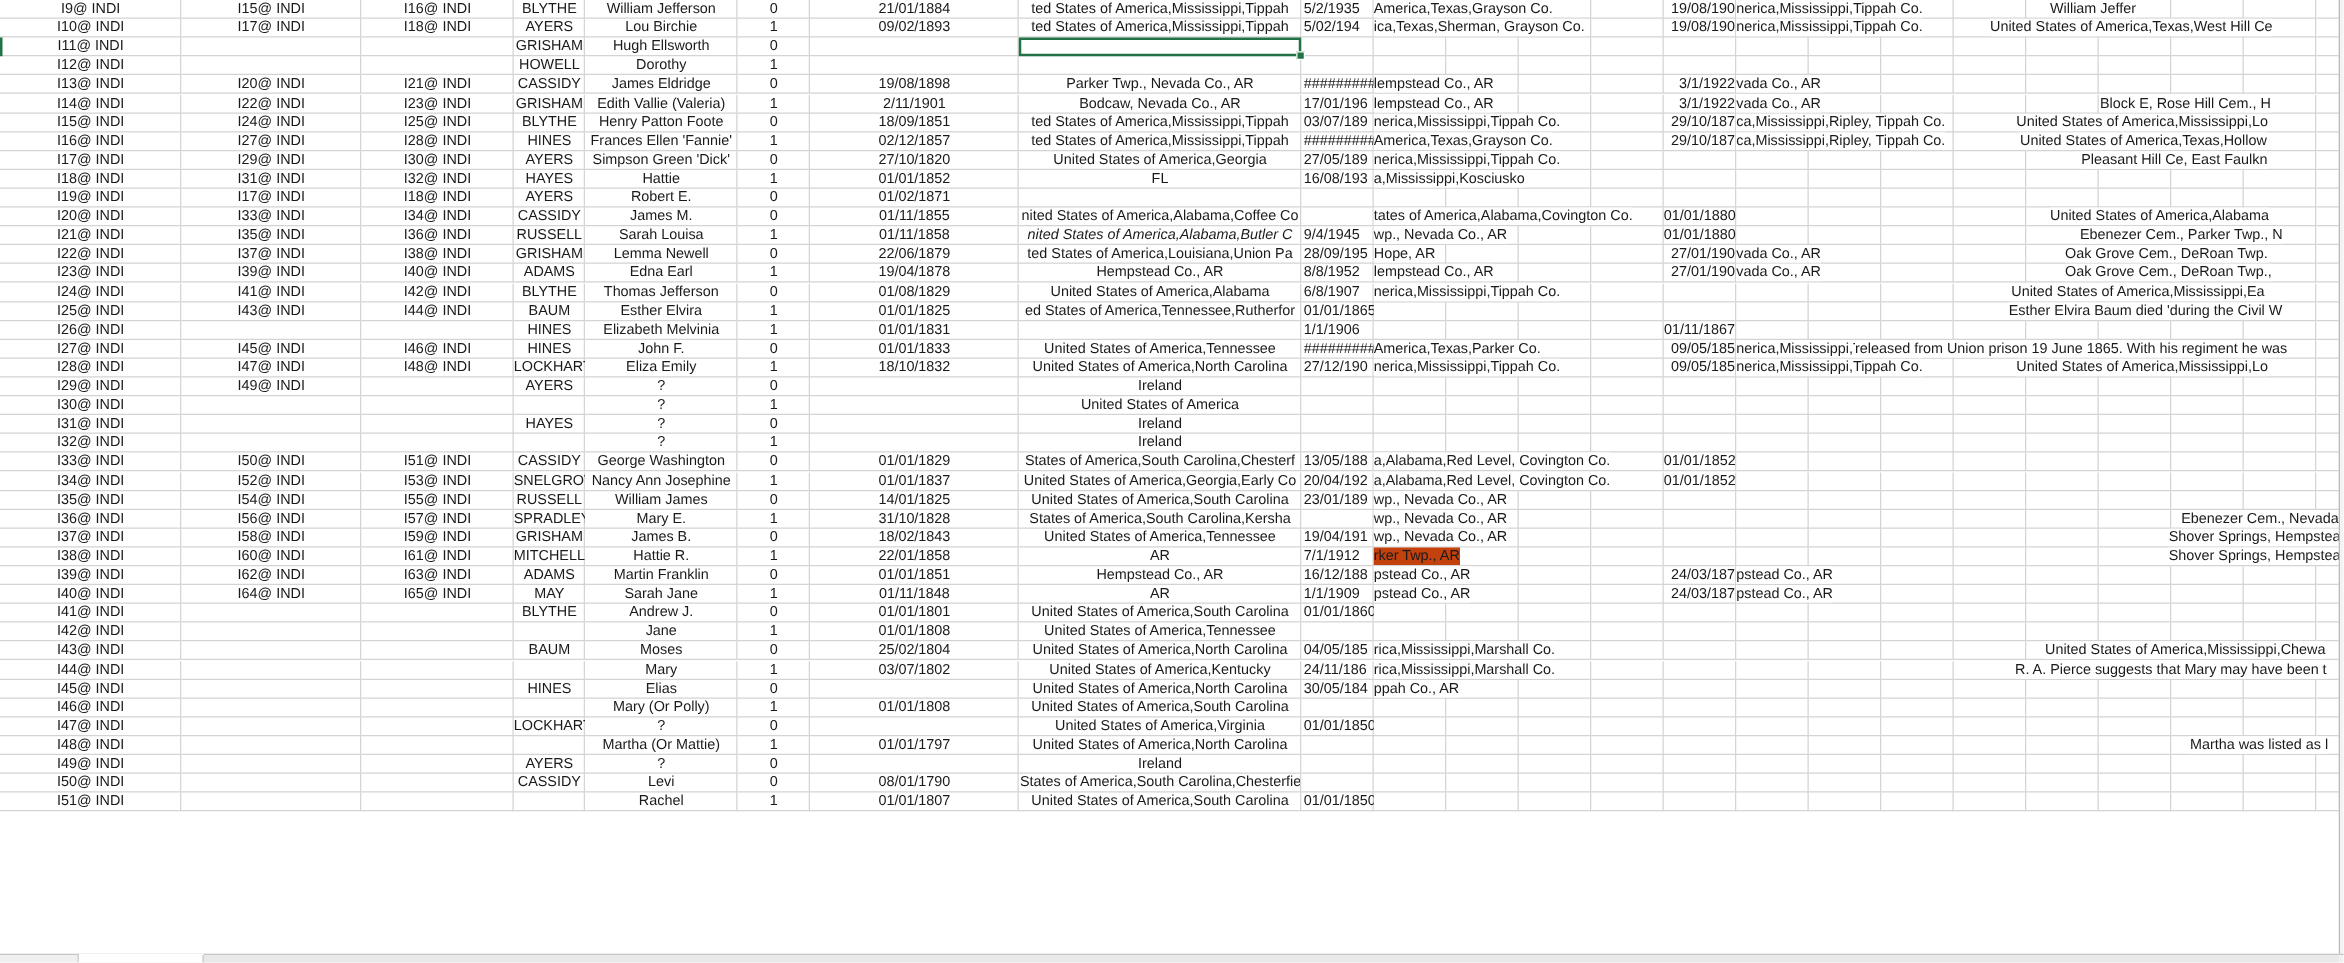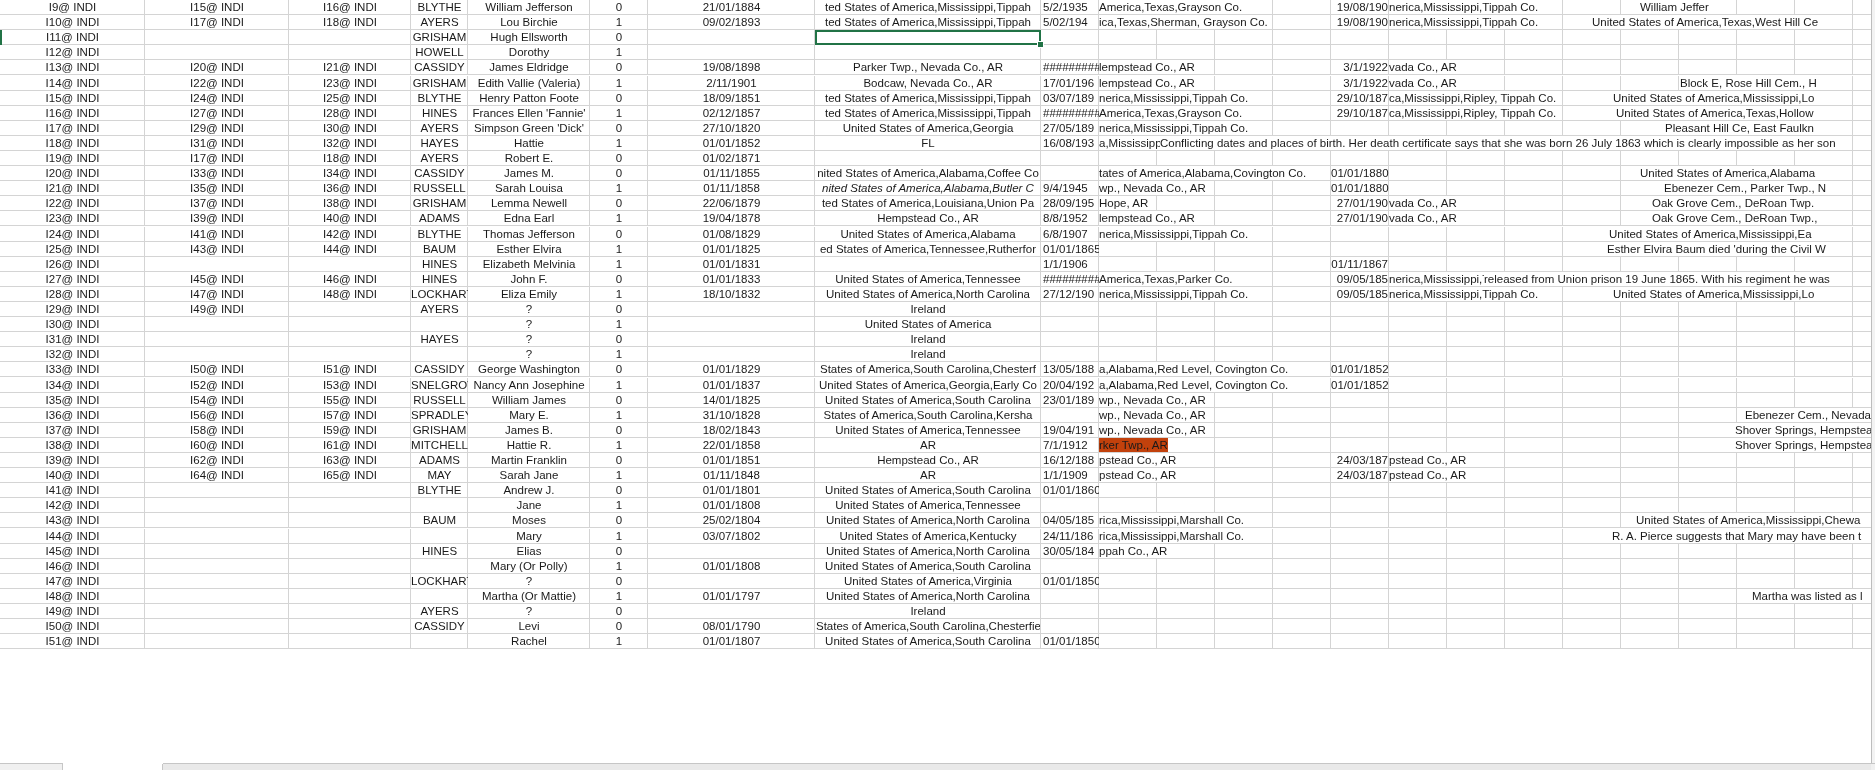--- a/index.html
+++ b/index.html
@@ -394,21 +394,20 @@
       <div class="txt clipc" style="left: 289px; width: 122px;">I32@ INDI</div>
       <div class="txt clipc" style="left: 411px; width: 57px;">HAYES</div>
       <div class="txt clipc" style="left: 468px; width: 122px;">Hattie</div>
       <div class="txt clipc" style="left: 590px; width: 58px;">1</div>
       <div class="txt clipc" style="left: 648px; width: 167px;">01/01/1852</div>
       <div class="txt clipc" style="left: 816px; width: 224px;">FL</div>
       <div class="txt " style="left: 1043px; width: 56px; overflow: hidden;">16/08/193</div>
       <div class="txt " style="left: 1099px; background: rgb(255, 255, 255);">a,Mississippi,Kosciusko</div>
       <div class="txt clipr" style="left: 1331px; width: 57px;"></div>
       <div class="txt " style="left: 1389px;"></div>
-      <div class="txt" style="left: 1160px; background: rgb(255, 255, 255);">Conflicting dates and places of birth. Her death certificate says that she was born 26 July 1863 which is clearly impossible as her son</div>
     </div>
     <div class="row" style="top: 151px;">
       <div class="cell" style="left: 0px; width: 145px;"></div>
       <div class="cell" style="left: 145px; width: 144px;"></div>
       <div class="cell" style="left: 289px; width: 122px;"></div>
       <div class="cell" style="left: 411px; width: 57px;"></div>
       <div class="cell" style="left: 468px; width: 122px;"></div>
       <div class="cell" style="left: 590px; width: 58px;"></div>
       <div class="cell" style="left: 648px; width: 167px;"></div>
       <div class="cell" style="left: 815px; width: 226px;"></div>

